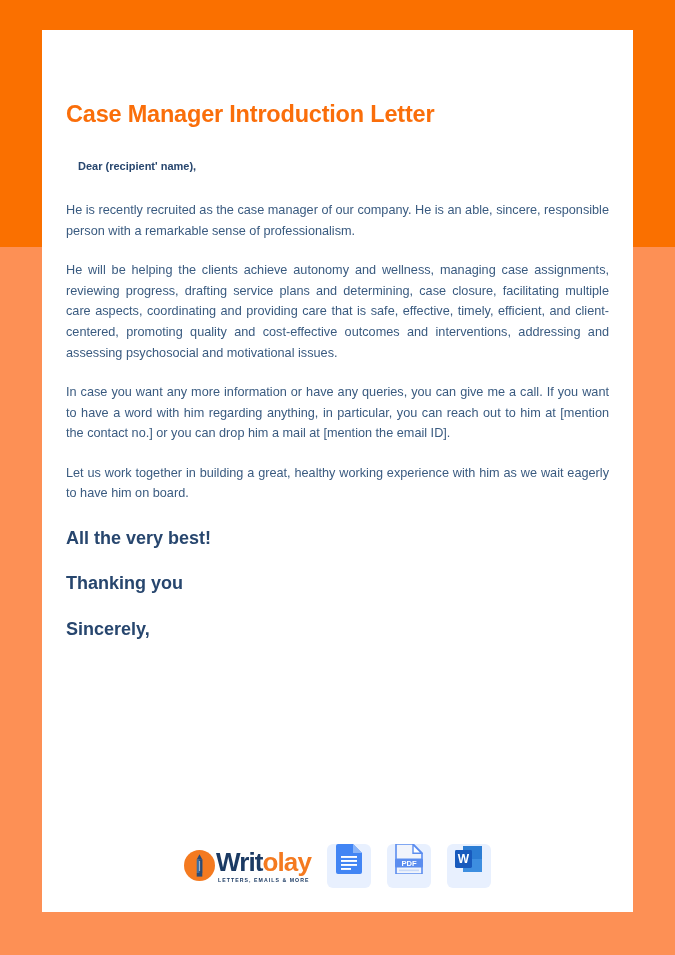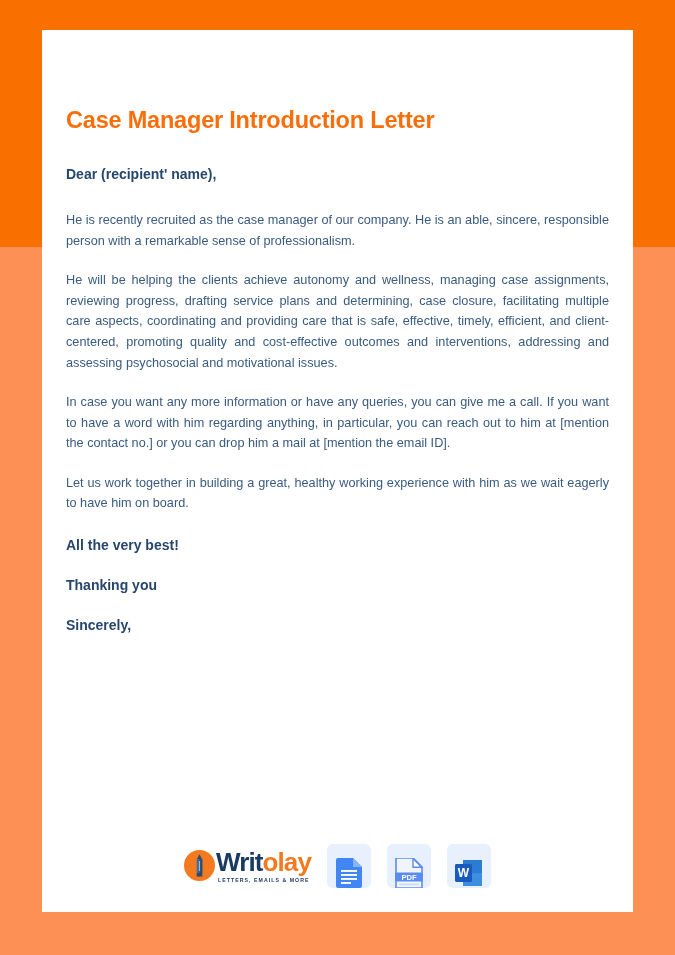--- a/index.html
+++ b/index.html
@@ -34,55 +34,55 @@
     top: 30px;
     width: 591px;
     height: 882px;
     background: #ffffff;
     box-sizing: border-box;
     padding: 0;
   }
   .content {
     position: absolute;
     left: 24px;
-    top: 76px;
+    top: 70px;
     width: 543px;
   }
   .doc-title {
     color: #fa6e0a;
     font-size: 23.5px;
     font-weight: bold;
     letter-spacing: -0.2px;
     margin: 0 0 31px 0;
     line-height: 1.2;
   }
   .subject-line {
     color: #27466e;
     font-size: 12.6px;
     font-weight: bold;
     margin: 0 0 23px 0;
     line-height: 1.35;
   }
   .salutation {
     color: #27466e;
-    font-size: 14px;
-    font-weight: bold;
-    margin: 0 0 26px 0;
+    font-size: 11px;
+    font-weight: bold;
+    margin: 0 0 26px 12px;
     line-height: 1.35;
   }
   .para {
     color: #3a5b80;
     font-size: 12.7px;
     line-height: 1.62;
     text-align: justify;
     margin: 0 0 19px 0;
   }
   .closing {
     color: #27466e;
-    font-size: 14px;
+    font-size: 18px;
     font-weight: bold;
     line-height: 1.35;
     margin: 0 0 21px 0;
   }
   .closing.first { margin-top: 22px; }
 
   .footer {
     position: absolute;
     left: 0;
     bottom: 24px;
@@ -129,21 +129,21 @@
     display: flex;
     align-items: center;
     gap: 16px;
   }
   .dl-btn {
     width: 44px;
     height: 44px;
     border-radius: 6px;
     background: #e8f0fe;
     display: flex;
-    align-items: flex-end;
+    align-items: flex-start;
     justify-content: center;
     cursor: pointer;
   }
   .dl-btn svg { display: block; }
 </style>
 </head>
 <body>
 
 <div class="bg-top"></div>
 <div class="bg-bottom"></div>

